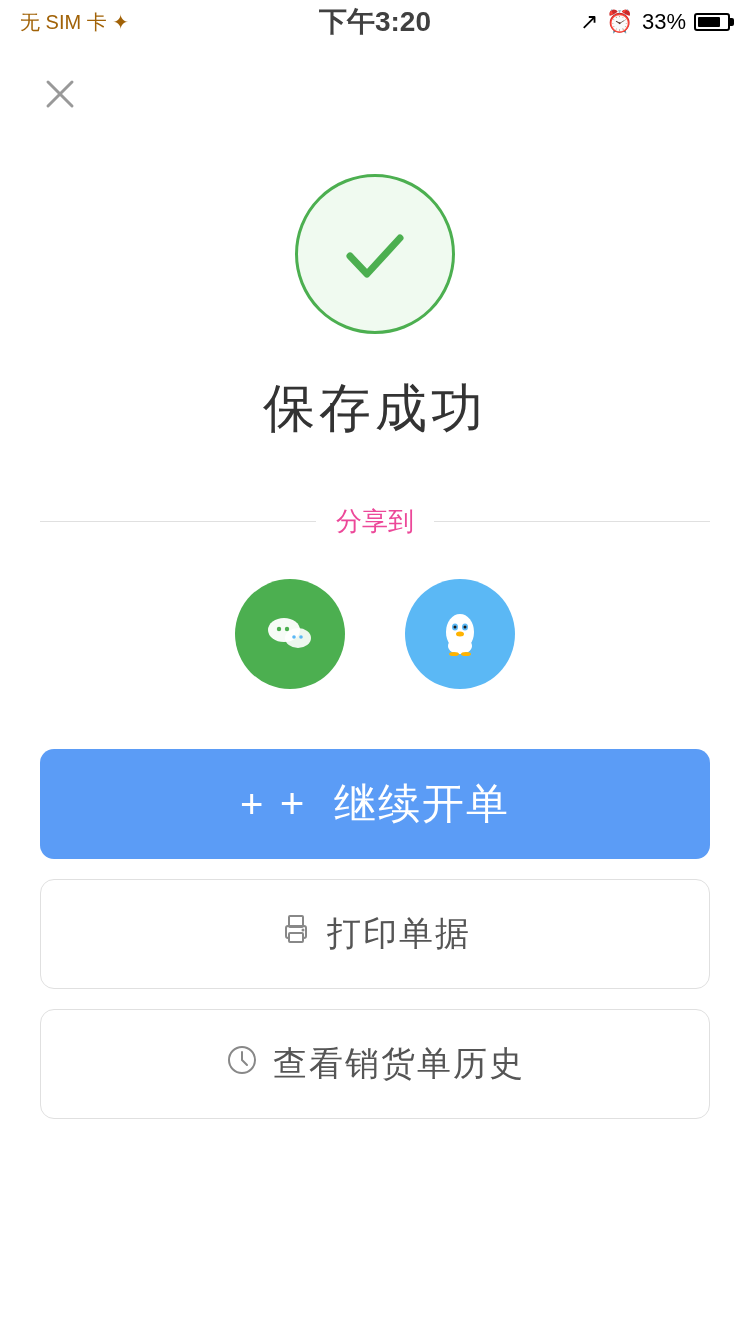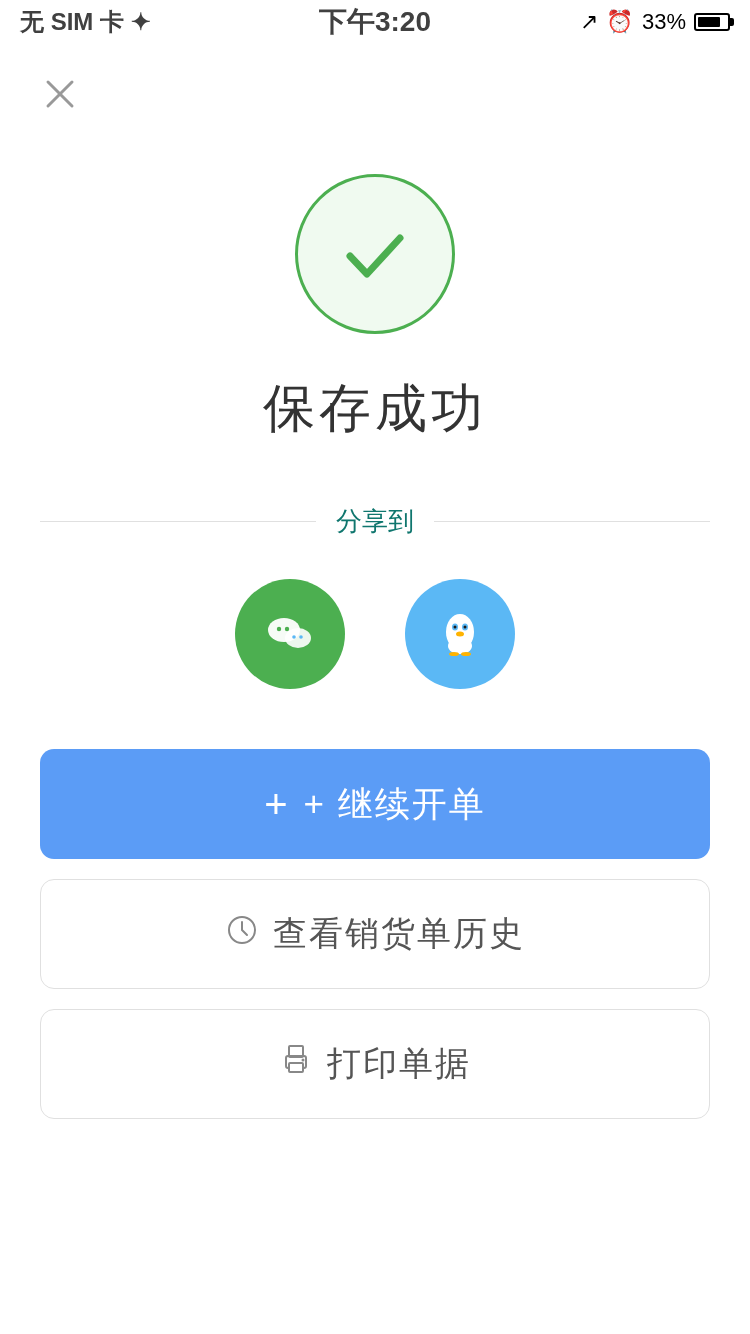--- a/index.html
+++ b/index.html
@@ -22,23 +22,22 @@
       align-items: center;
       justify-content: space-between;
       padding: 0 20px;
       font-size: 24px;
       font-weight: 500;
     }
     .status-left {
       display: flex;
       align-items: center;
       gap: 10px;
-      font-size: 24px;
-      color: #404040;
-      font-weight: bold;
+      font-size: 20px;
+      color: #a16207;
     }
     .status-center {
       font-size: 28px;
       font-weight: 600;
       color: #404040;
       position: absolute;
       left: 50%;
       transform: translateX(-50%);
     }
     .status-right {
@@ -106,21 +105,21 @@
     }
     .share-divider::before,
     .share-divider::after {
       content: '';
       flex: 1;
       height: 1px;
       background: #e0e0e0;
     }
     .share-label {
       font-size: 26px;
-      color: #0f766e;
+      color: #ec4899;
       white-space: nowrap;
     }
 
     
     .share-icons {
       display: flex;
       gap: 60px;
       margin-bottom: 60px;
     }
     .share-icon-btn {
@@ -287,40 +286,40 @@
         <ellipse cx="26" cy="52" rx="5" ry="2" fill="#FFB300"></ellipse>
         <ellipse cx="38" cy="52" rx="5" ry="2" fill="#FFB300"></ellipse>
       </svg>
     </div>
   </div>
 
   <div class="action-buttons">
 
     <button class="btn-primary">
       <span style="font-size:40px;font-weight:300;">+</span>
-      <span style="font-size:35px;">+ 继续开单</span>
-    </button>
-
-    <button class="btn-secondary">
-      <span>
-        <svg width="34" height="34" viewBox="0 0 34 34" fill="none" xmlns="http://www.w3.org/2000/svg">
-          <circle cx="17" cy="17" r="13" stroke="#888" stroke-width="2" fill="none"></circle>
-          <polyline points="17,9 17,17 22,22" stroke="#888" stroke-width="2" stroke-linecap="round" stroke-linejoin="round"></polyline>
-        </svg>
-      </span>
-      <span>查看销货单历史</span>
+      <span style="font-size:42px;font-family:Liberation Mono, monospace;">+ 继续开单</span>
     </button>
 
     <button class="btn-secondary">
       <span>
         <svg width="34" height="34" viewBox="0 0 34 34" fill="none" xmlns="http://www.w3.org/2000/svg">
           <rect x="7" y="13" width="20" height="12" rx="2" stroke="#888" stroke-width="2" fill="none"></rect>
           <rect x="10" y="3" width="14" height="11" rx="1" stroke="#888" stroke-width="2" fill="none"></rect>
           <rect x="10" y="20" width="14" height="9" rx="1" stroke="#888" stroke-width="2" fill="white"></rect>
           <circle cx="24" cy="17" r="1.5" fill="#888"></circle>
         </svg>
       </span>
       <span>打印单据</span>
     </button>
 
+    <button class="btn-secondary">
+      <span>
+        <svg width="34" height="34" viewBox="0 0 34 34" fill="none" xmlns="http://www.w3.org/2000/svg">
+          <circle cx="17" cy="17" r="13" stroke="#888" stroke-width="2" fill="none"></circle>
+          <polyline points="17,9 17,17 22,22" stroke="#888" stroke-width="2" stroke-linecap="round" stroke-linejoin="round"></polyline>
+        </svg>
+      </span>
+      <span>查看销货单历史</span>
+    </button>
+
   </div>
 
 </div>
 
 </body></html>

